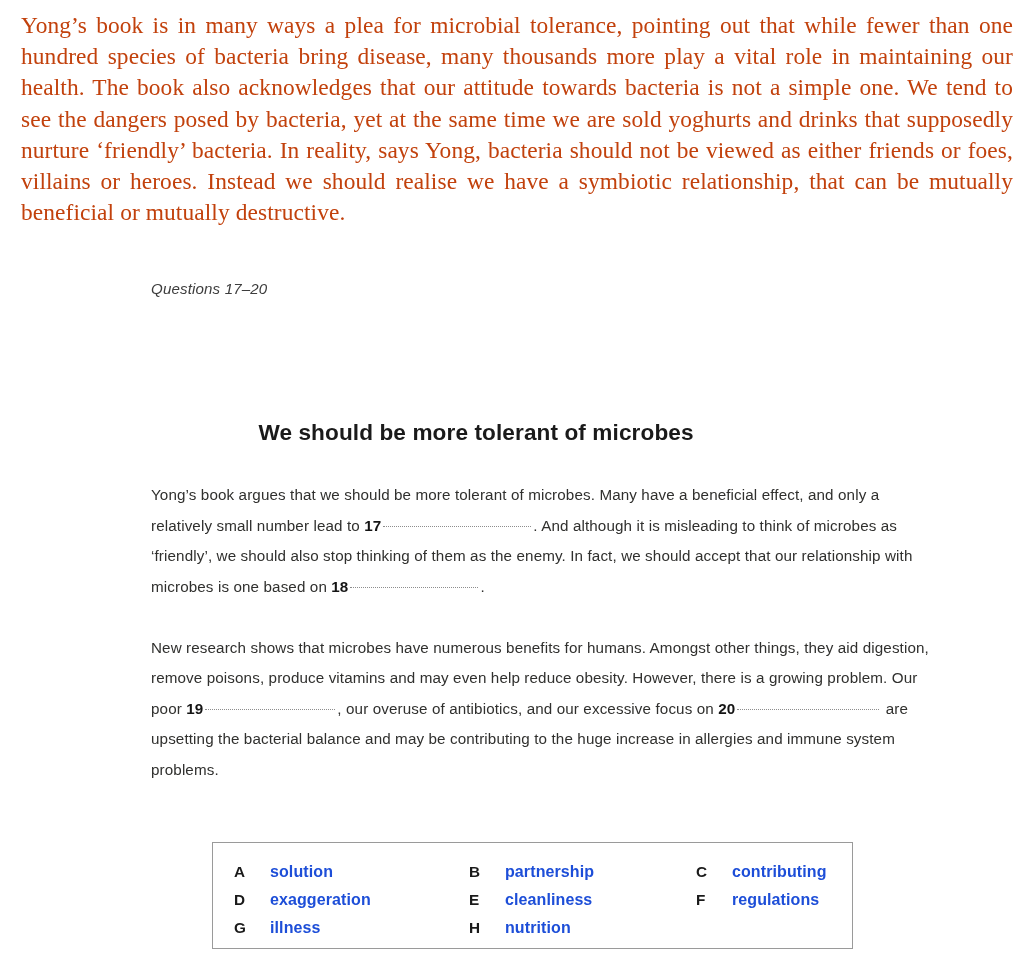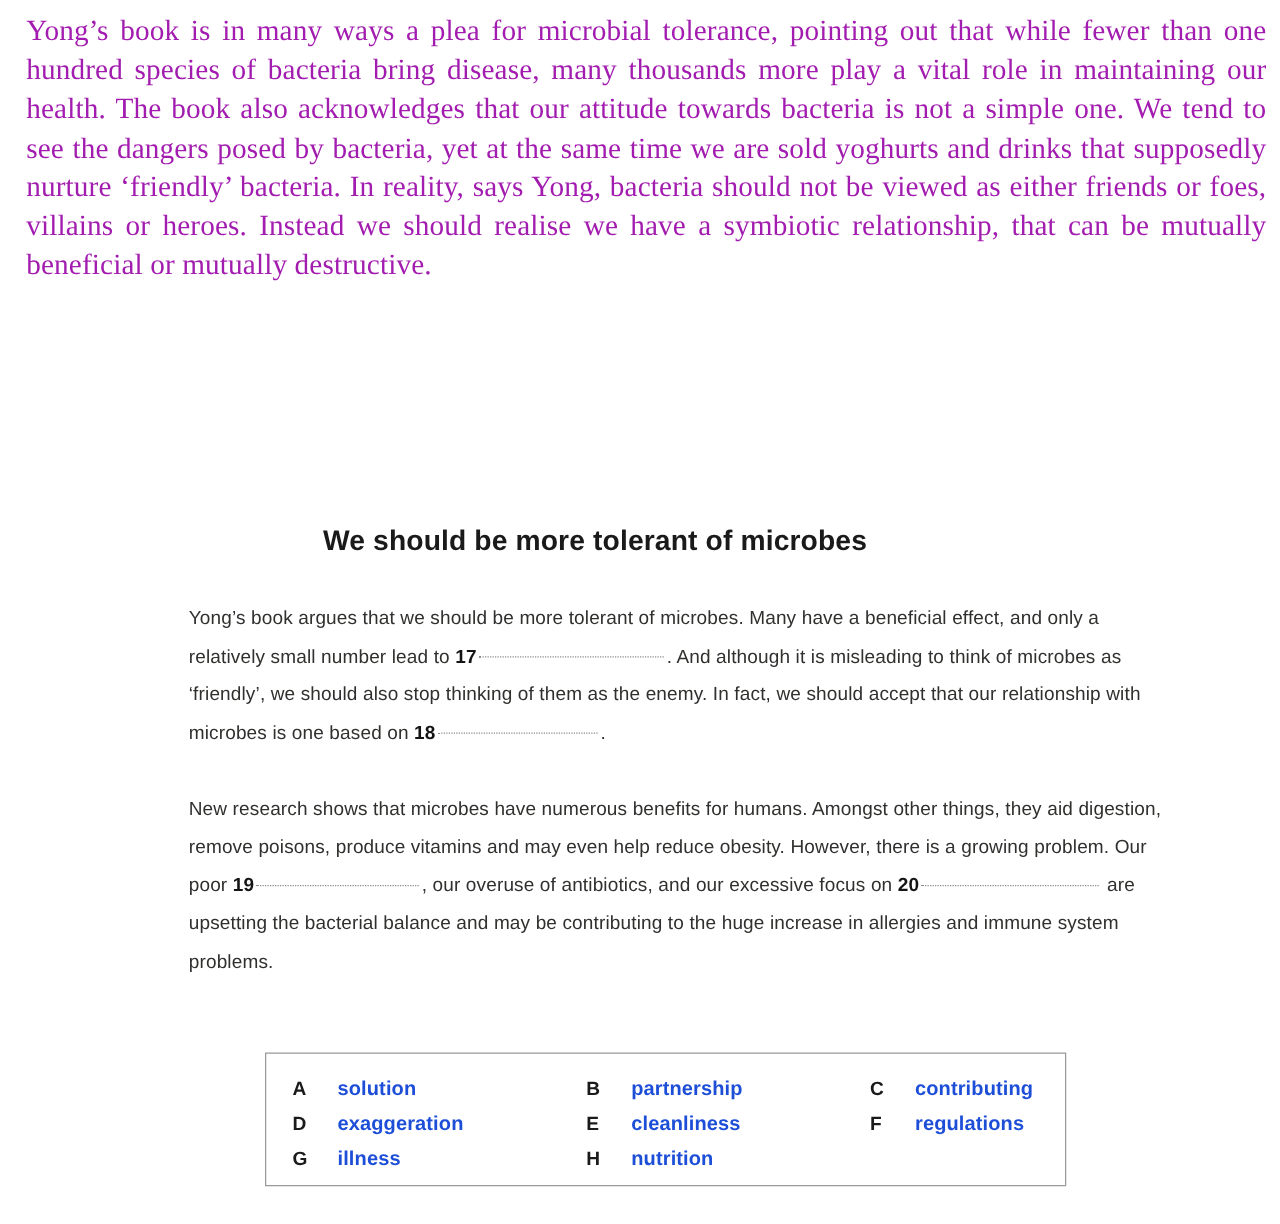--- a/index.html
+++ b/index.html
@@ -22,21 +22,21 @@
   .passage {
     position: absolute;
     left: 21px;
     top: 10px;
     width: 992px;
     font-family: "Liberation Serif", "DejaVu Serif", serif;
     font-size: 23.4px;
     line-height: 31.2px;
     text-align: justify;
     text-align-last: left;
-    color: #a21caf;
+    color: #c2410c;
     letter-spacing: 0.1px;
   }
 
   
   .instructions {
     position: absolute;
     left: 151px;
     top: 281px;
     width: 800px;
   }
@@ -146,20 +146,21 @@
     font-weight: bold;
   }
   .word-cell.empty { visibility: hidden; }
 </style>
 </head>
 <body>
 
 <div class="passage">Yong’s book is in many ways a plea for microbial tolerance, pointing out that while fewer than one hundred species of bacteria bring disease, many thousands more play a vital role in maintaining our health. The book also acknowledges that our attitude towards bacteria is not a simple one. We tend to see the dangers posed by bacteria, yet at the same time we are sold yoghurts and drinks that supposedly nurture ‘friendly’ bacteria. In reality, says Yong, bacteria should not be viewed as either friends or foes, villains or heroes. Instead we should realise we have a symbiotic relationship, that can be mutually beneficial or mutually destructive.</div>
 
 <div class="instructions">
+  <div class="instr-line l1">Questions 17–20</div>
 
 
 </div>
 
 <div class="summary-title">We should be more tolerant of microbes</div>
 
 <div class="summary">
 
   <p class="para1"><span>Yong’s book argues that we should be more tolerant of microbes. Many have a beneficial effect, and only a relatively small number lead to </span><b>17</b><span class="blank w17"></span><span>. And although it is misleading to think of microbes as ‘friendly’, we should also stop thinking of them as the enemy. In fact, we should accept that our relationship with microbes is one based on </span><b>18</b><span class="blank w18"></span><span>.</span></p>
 

